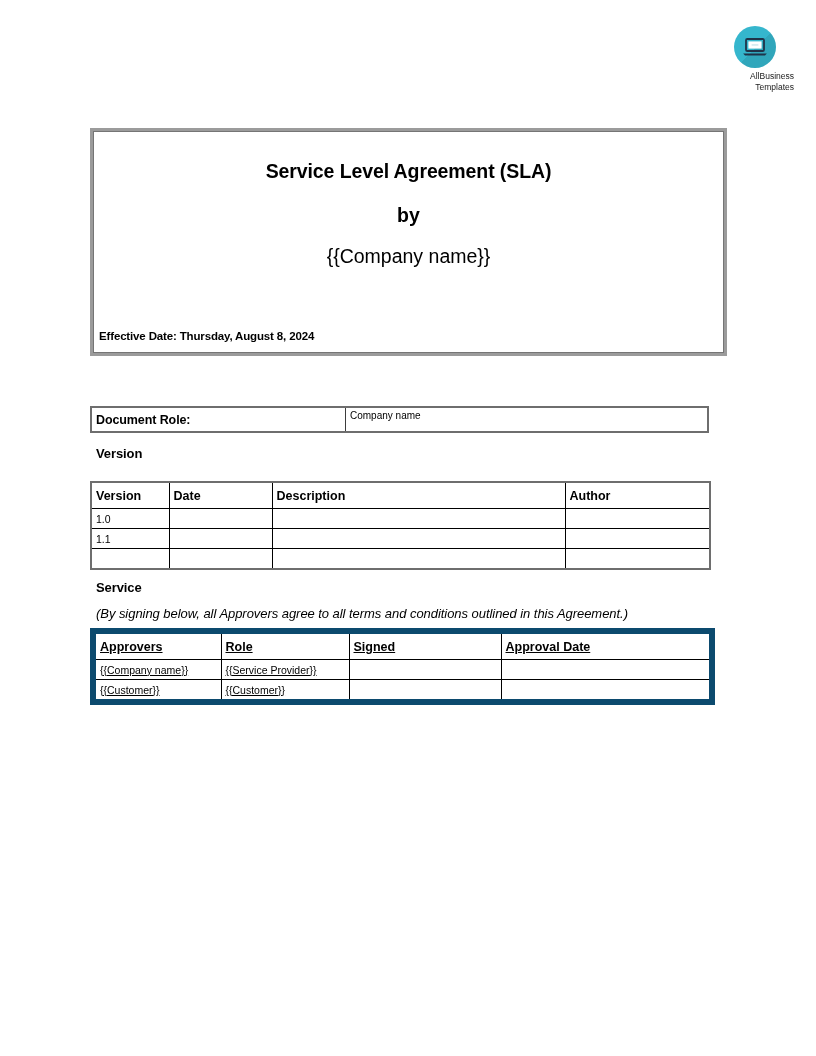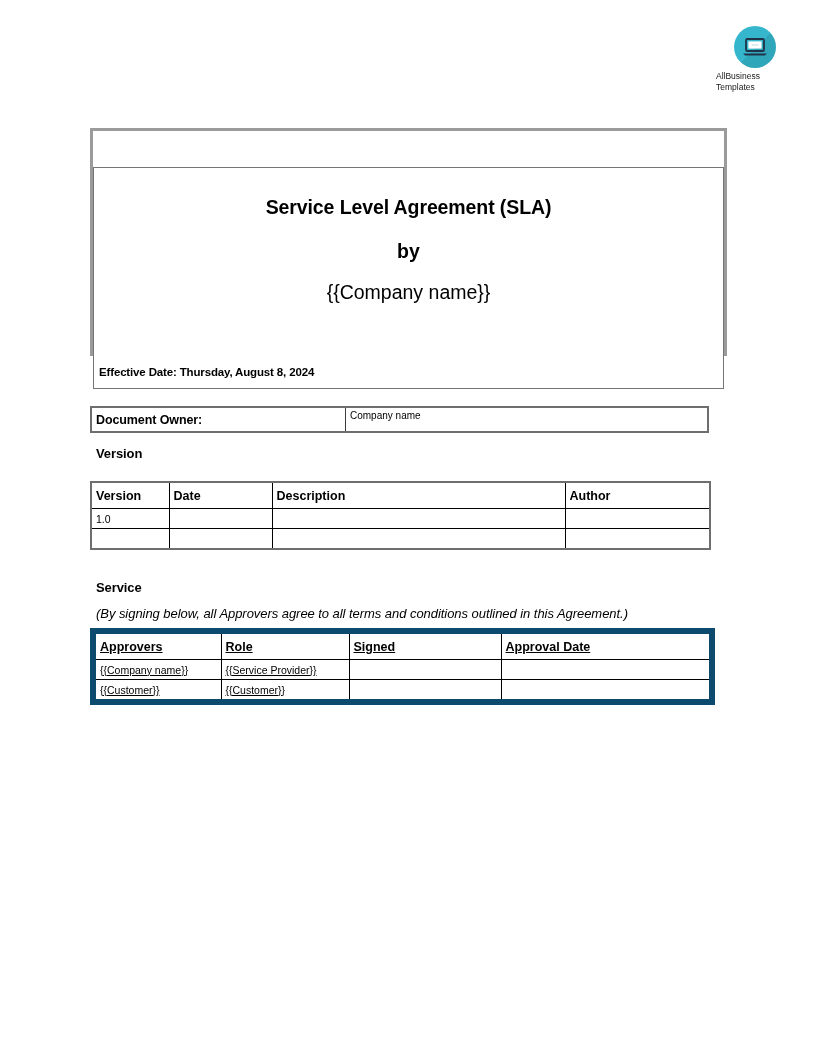--- a/index.html
+++ b/index.html
@@ -16,21 +16,21 @@
     overflow: hidden;
     -webkit-font-smoothing: antialiased;
   }
 
   
   #brand-logo {
     position: absolute;
     left: 716px;
     top: 26px;
     width: 78px;
-    text-align: left;
+    text-align: right;
   }
   #logo-mark {
     width: 42px;
     height: 42px;
     margin: 0 auto;
     border-radius: 50%;
     background: #35b6cd;
     position: relative;
     overflow: hidden;
   }
@@ -68,21 +68,20 @@
     background: #ffffff;
   }
   #title-box-inner {
     width: 100%;
     height: 100%;
     box-sizing: border-box;
     border: 1px solid #757575;
     background: #ffffff;
     position: relative;
     padding: 0 8px;
-    margin-top: 36px;
   }
   .title-line {
     text-align: center;
     color: #000000;
   }
   #doc-title {
     font-size: 19.5px;
     font-weight: bold;
     margin-top: 28px;
     letter-spacing: -0.1px;
@@ -227,21 +226,21 @@
     <div id="doc-title" class="title-line">Service Level Agreement (SLA)</div>
     <div id="doc-by" class="title-line">by</div>
     <div id="doc-company" class="title-line">{{Company name}}</div>
     <div id="effective-date">Effective Date: Thursday, August 8, 2024</div>
   </div>
 </div>
 
 <table id="owner-table" class="doc-table">
   <tbody>
     <tr>
-      <td id="owner-label">Document Owner:</td>
+      <td id="owner-label">Document Role:</td>
       <td id="owner-value">Company name</td>
     </tr>
   </tbody>
 </table>
 
 <div id="version-heading" class="section-heading">Version</div>
 
 <table id="version-table" class="doc-table">
   <colgroup>
     <col style="width:78px">
@@ -258,20 +257,26 @@
     </tr>
   </thead>
   <tbody>
     <tr>
       <td class="cell">1.0</td>
       <td class="cell"></td>
       <td class="cell"></td>
       <td class="cell"></td>
     </tr>
     <tr>
+      <td class="cell">1.1</td>
+      <td class="cell"></td>
+      <td class="cell"></td>
+      <td class="cell"></td>
+    </tr>
+    <tr>
       <td class="cell"></td>
       <td class="cell"></td>
       <td class="cell"></td>
       <td class="cell"></td>
     </tr>
   </tbody>
 </table>
 
 <div id="approval-heading" class="section-heading">Service</div>
 <div id="approval-note">(By signing below, all Approvers agree to all terms and conditions outlined in this Agreement.)</div>

